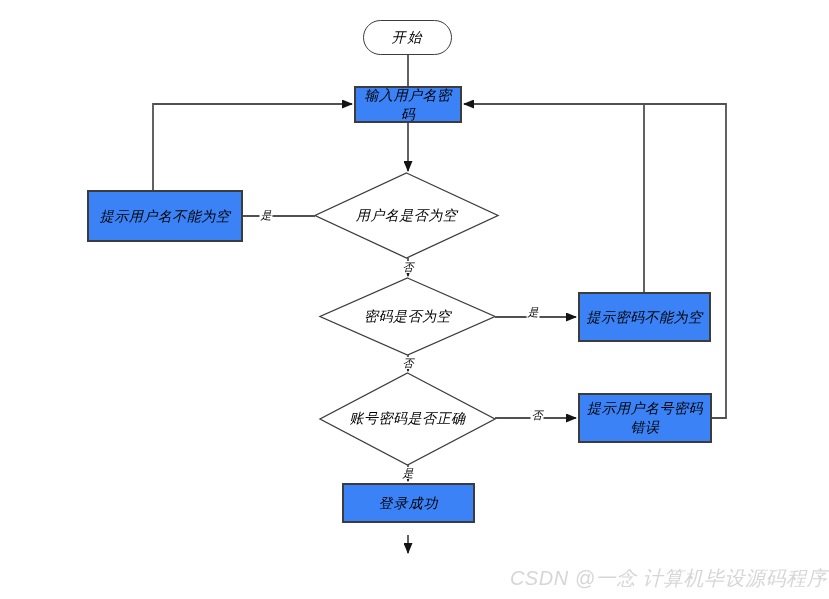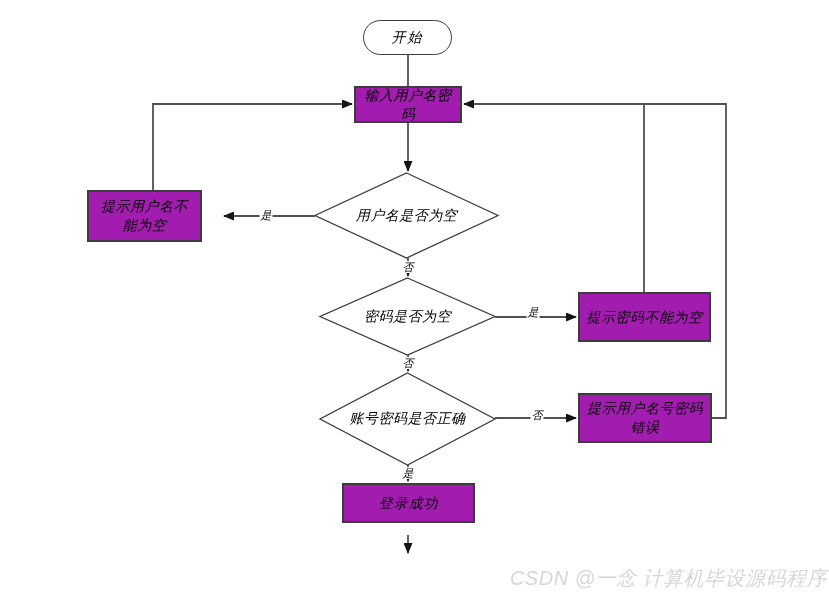--- a/index.html
+++ b/index.html
@@ -40,21 +40,21 @@
     display: flex;
     align-items: center;
     justify-content: center;
     text-align: center;
     font-size: 14px;
     line-height: 19px;
     letter-spacing: 0.5px;
     color: var(--text);
   }
   .rect {
-    background: #a21caf;
+    background: #3b82f6;
     border: 2px solid var(--node-border);
   }
   .terminator {
     background: #ffffff;
     border: 1.6px solid var(--node-border);
     border-radius: 18px;
     letter-spacing: 2px;
   }
   .diamond-label {
     position: absolute;
@@ -120,21 +120,21 @@
   </div>
 
   <div class="node rect" style="left:354px; top:86px; width:108px; height:37px; padding:0 7px;">
     <span>输入用户名密码</span>
   </div>
 
   <div class="diamond-label" style="left:315px; top:173px; width:183px; height:85px;">
     <span>用户名是否为空</span>
   </div>
 
-  <div class="node rect" style="left:87px; top:190px; width:115px; height:52px; padding:0 6px;">
+  <div class="node rect" style="left:87px; top:190px; width:156px; height:52px; padding:0 6px;">
     <span>提示用户名不能为空</span>
   </div>
 
   <div class="diamond-label" style="left:320px; top:278px; width:175px; height:77px;">
     <span>密码是否为空</span>
   </div>
 
   <div class="node rect" style="left:578px; top:292px; width:133px; height:50px; padding:0 5px;">
     <span>提示密码不能为空</span>
   </div>

